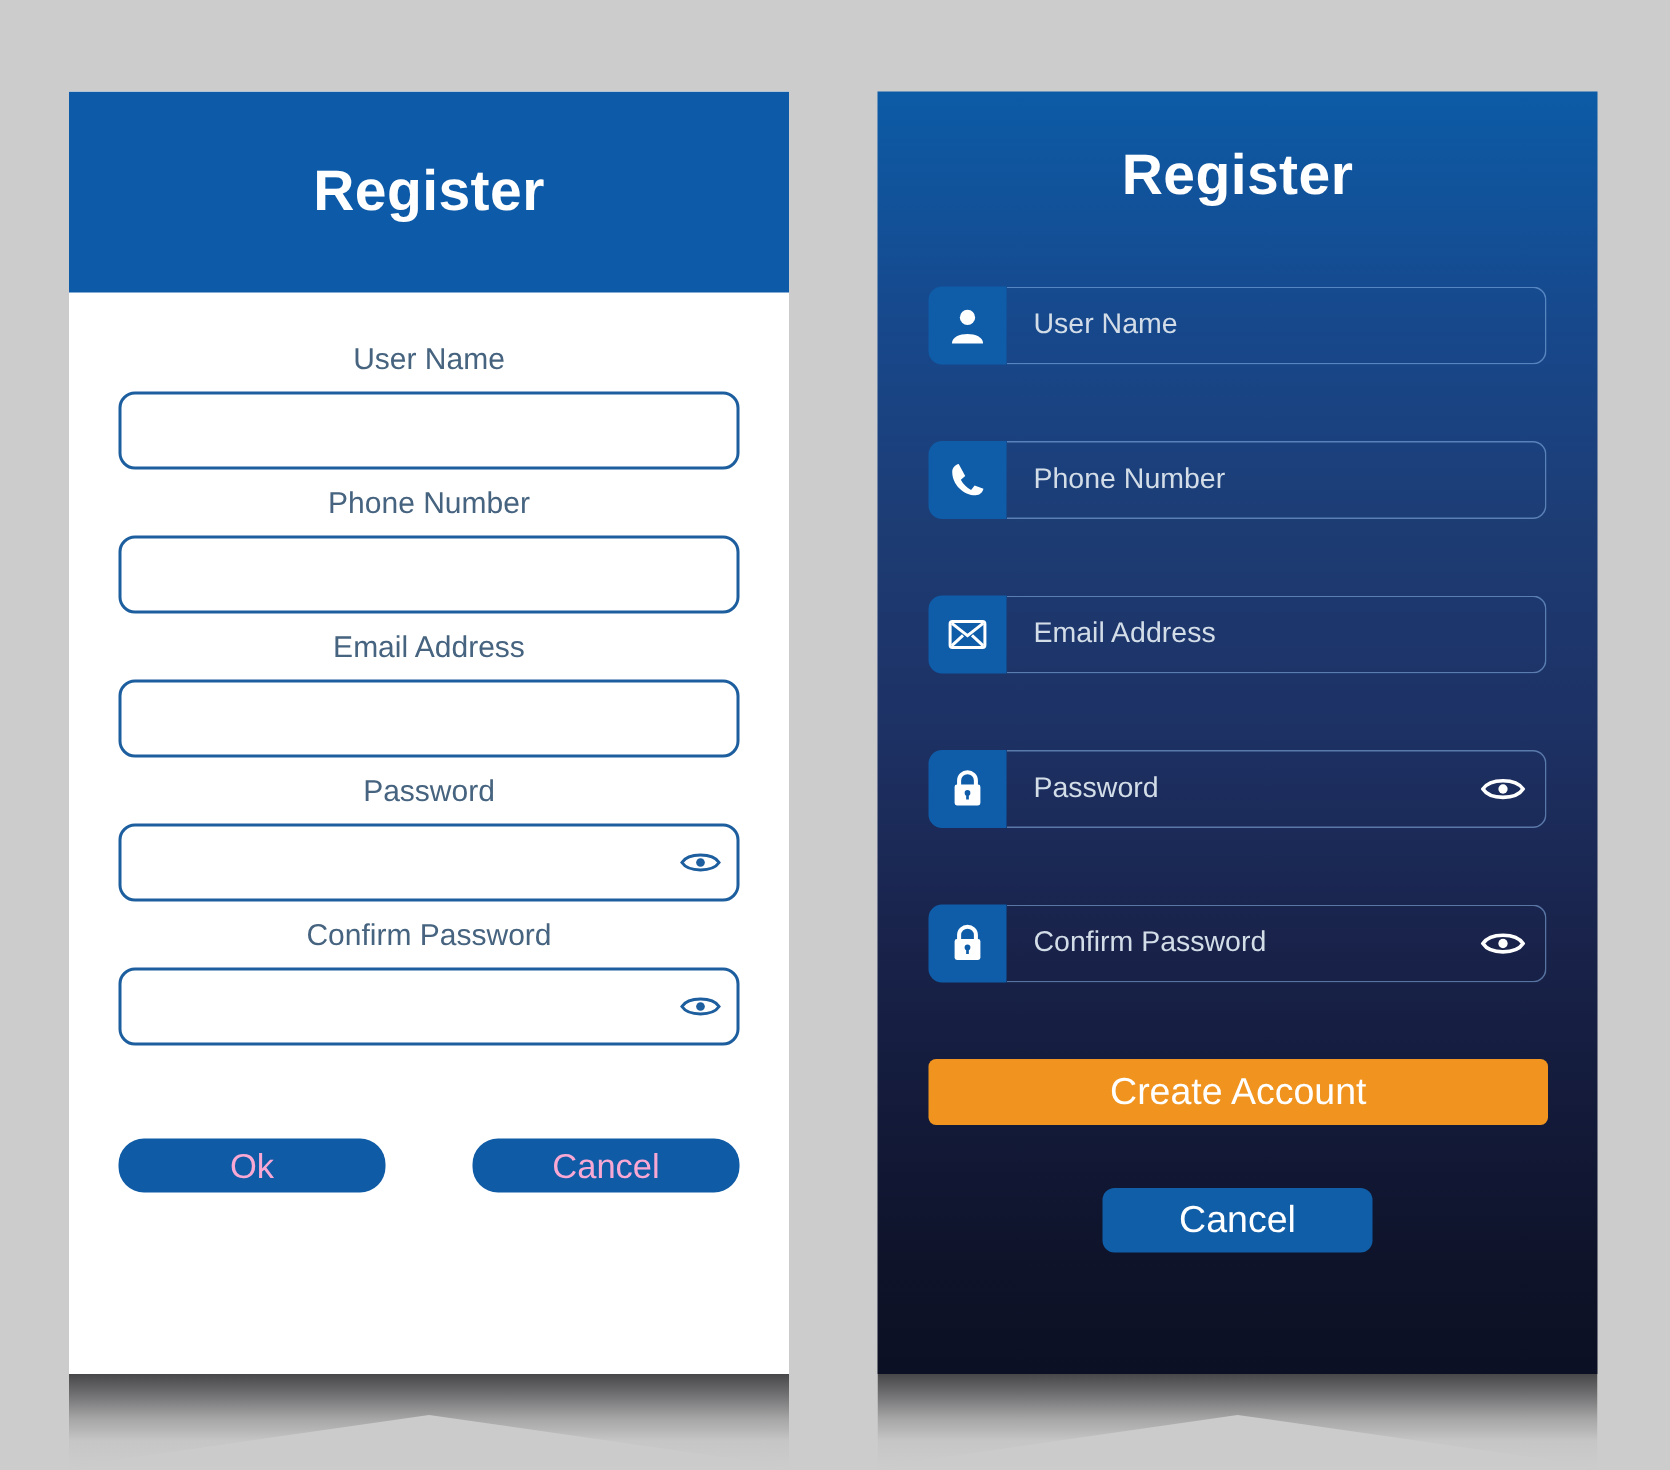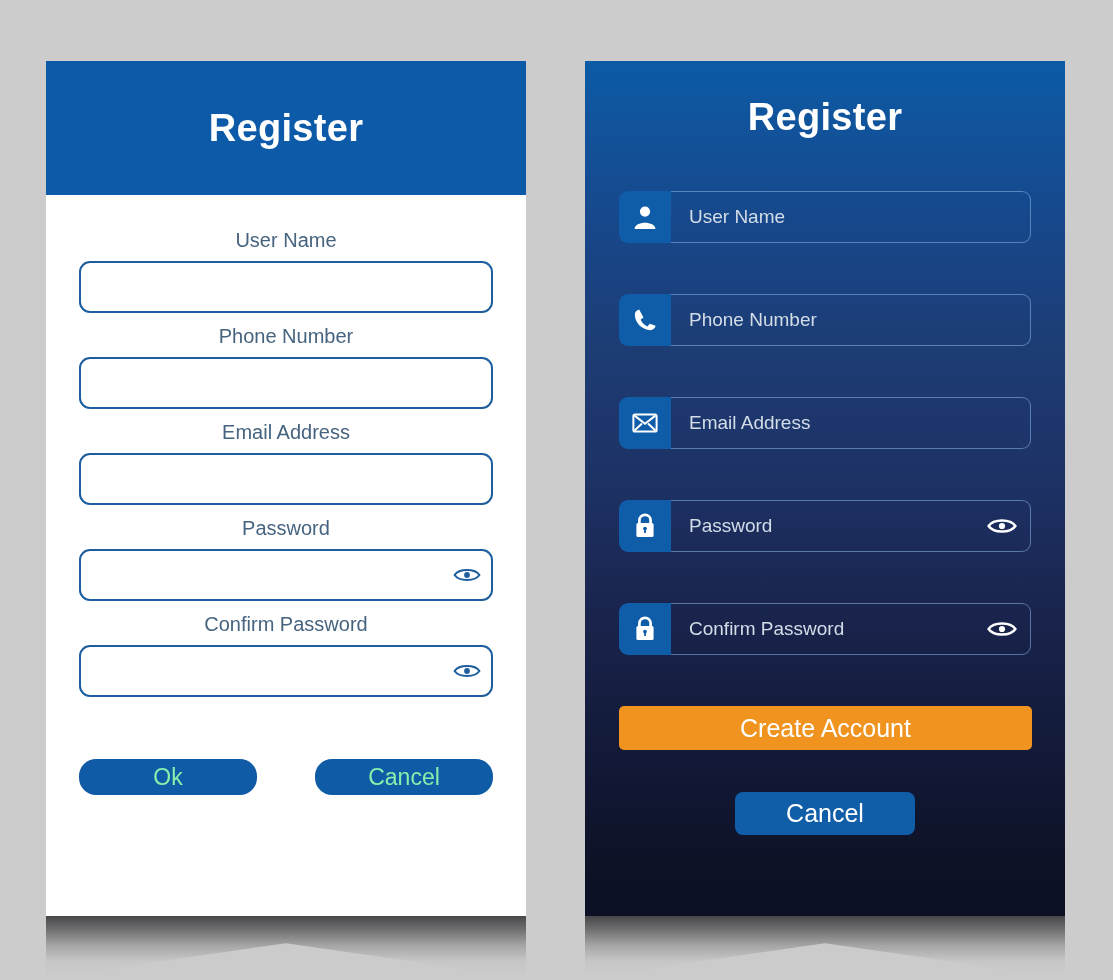--- a/index.html
+++ b/index.html
@@ -142,21 +142,21 @@
     justify-content: space-between;
     padding: 0 33px;
     margin-top: 62px;
   }
   .btn-flat {
     width: 178px;
     height: 36px;
     border: none;
     border-radius: 17px;
     background: #0f5ba6;
-    color: #86efac;
+    color: #f9a8d4;
     font-size: 23px;
     font-family: "Liberation Sans", sans-serif;
     cursor: pointer;
     line-height: 1;
   }
 
   
   .dark-header {
     height: 112px;
     display: flex;

